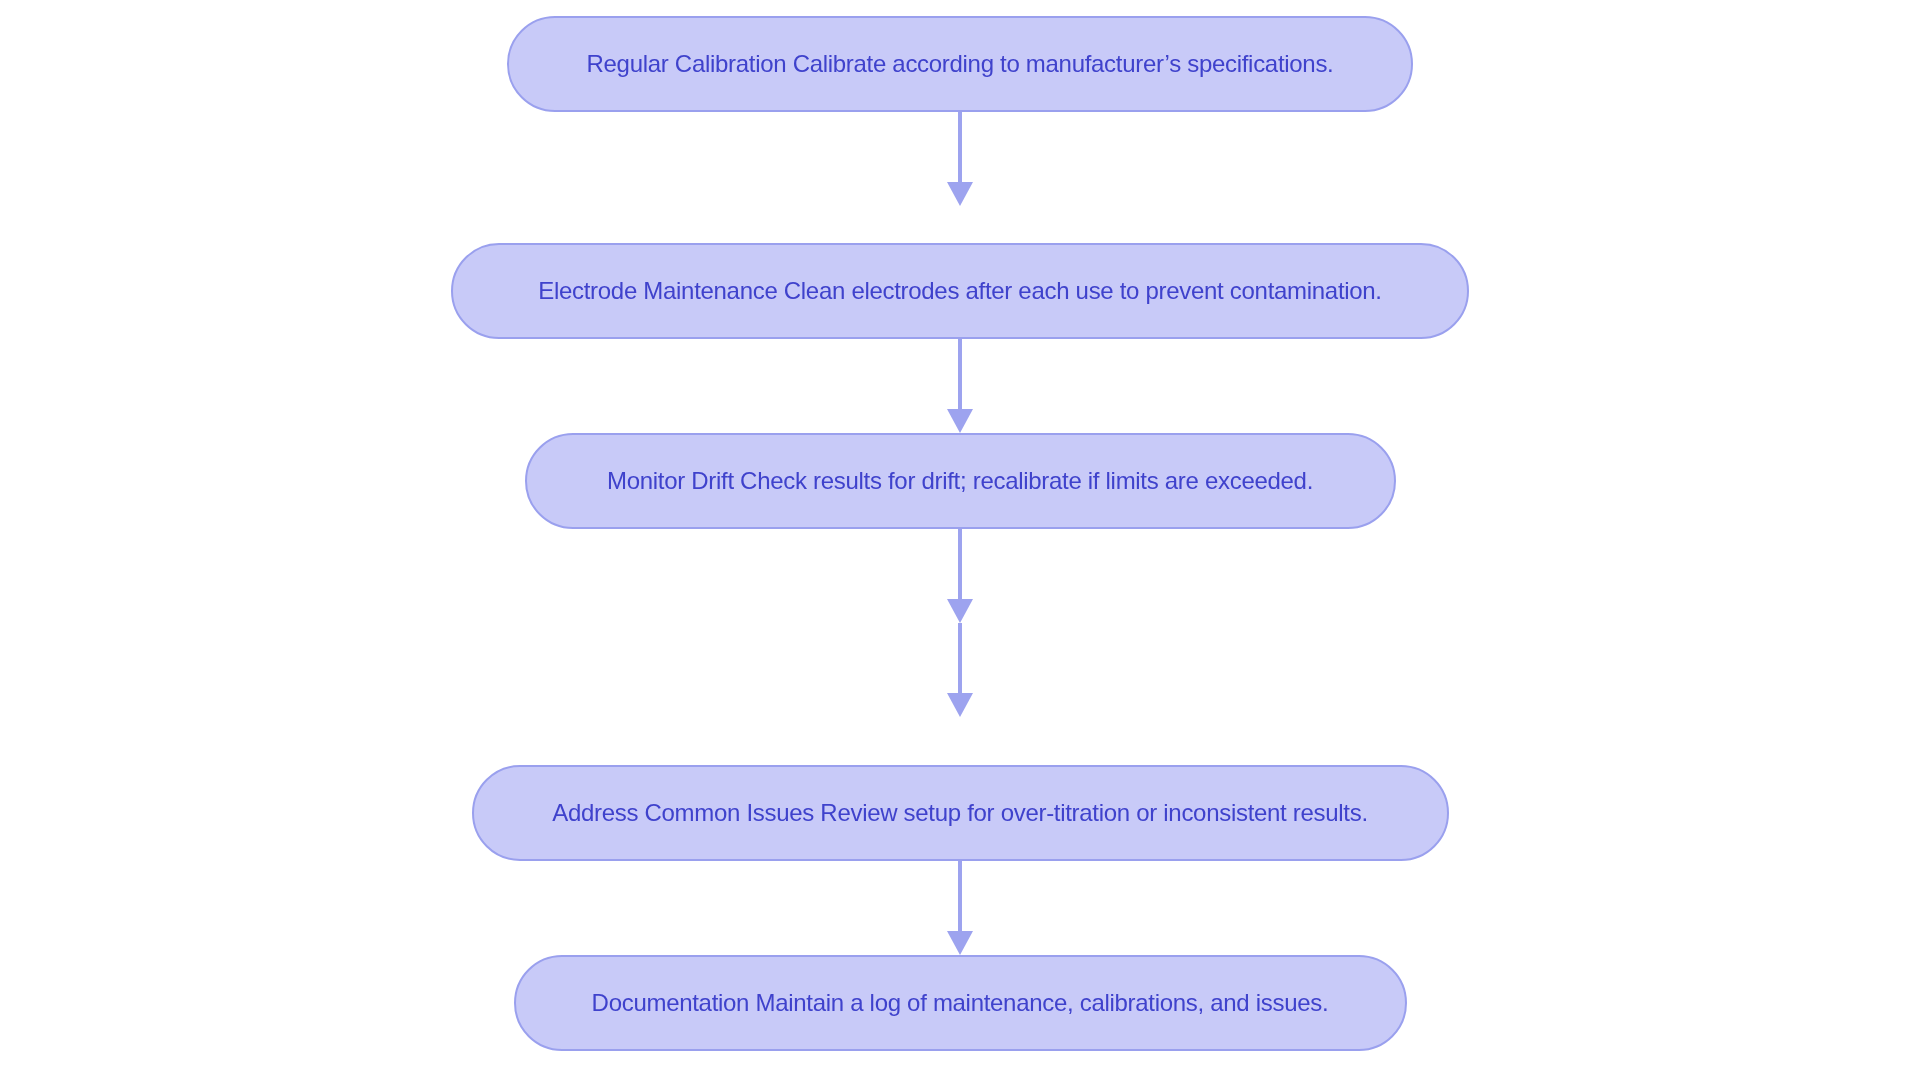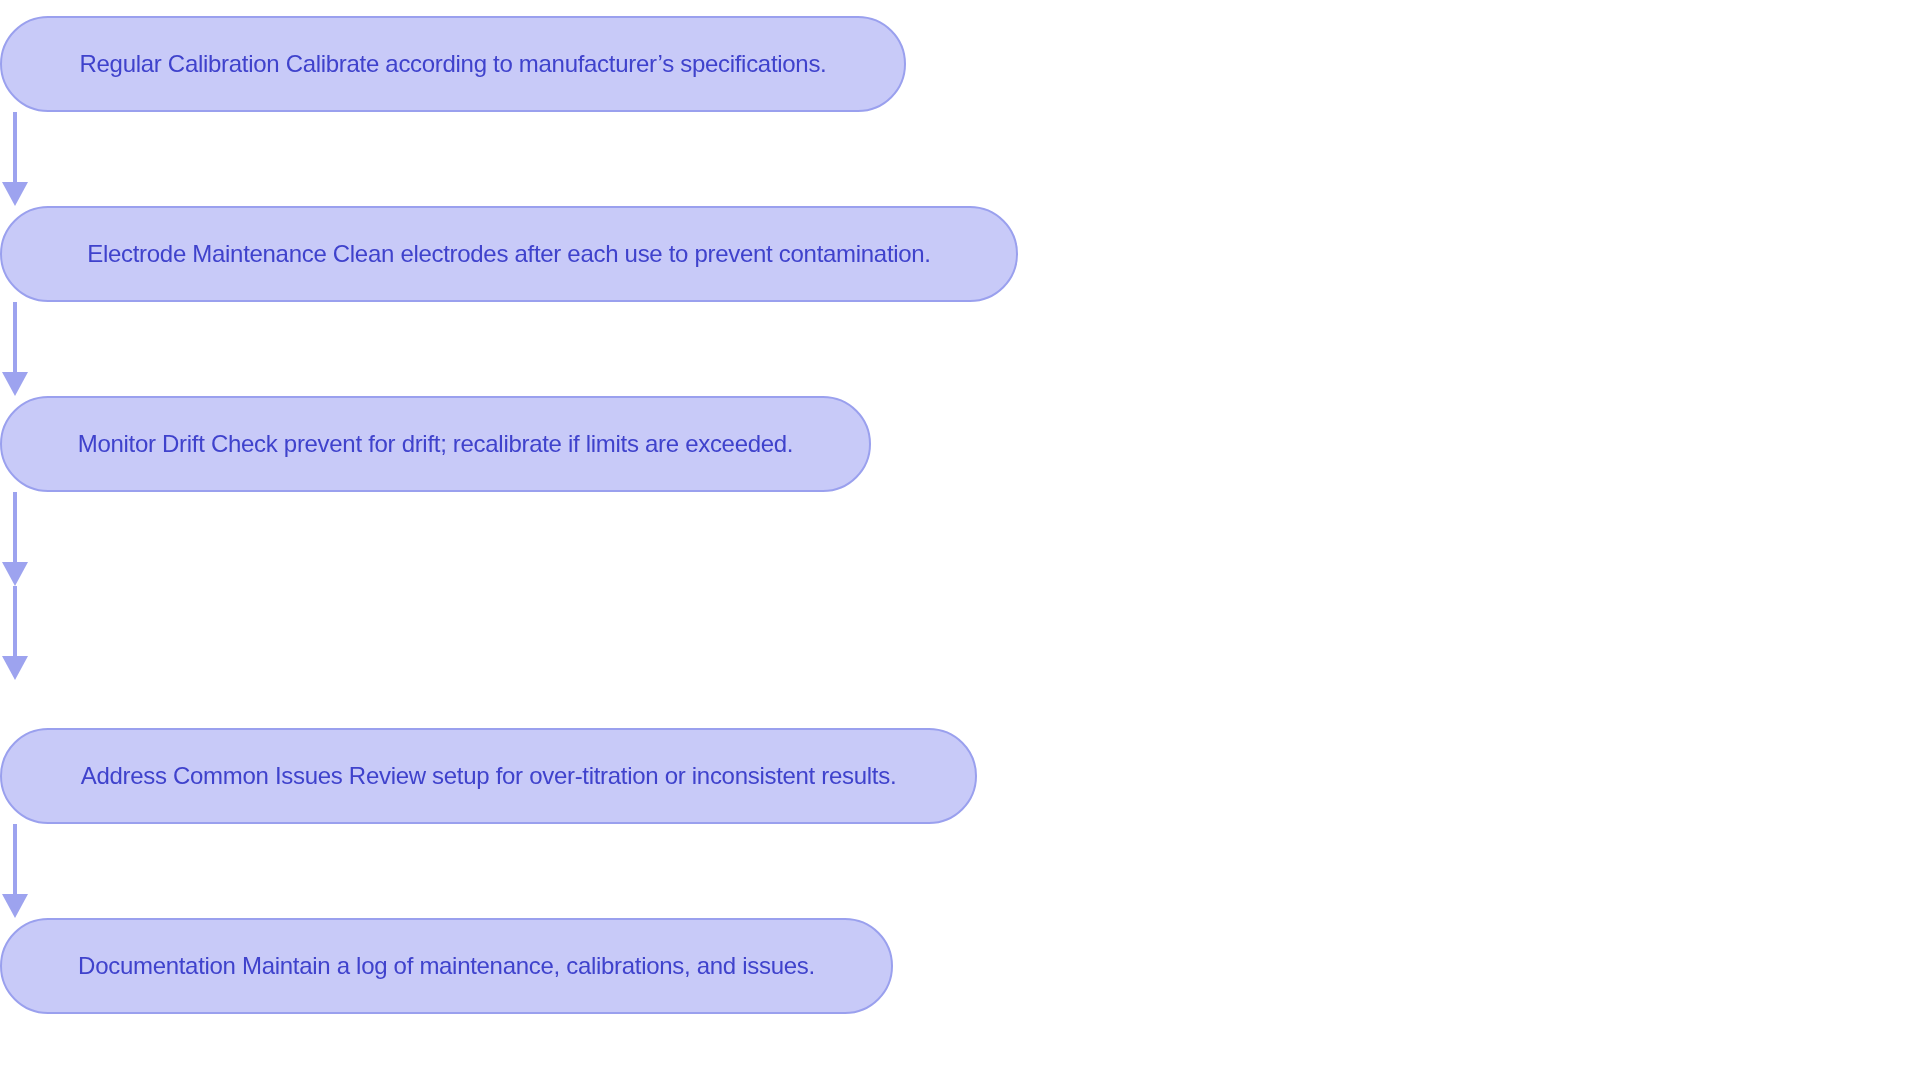--- a/index.html
+++ b/index.html
@@ -16,42 +16,42 @@
     background: var(--background);
     font-family: "Liberation Sans", "DejaVu Sans", sans-serif;
     overflow: hidden;
   }
   .canvas {
     position: relative;
     width: 1920px;
     height: 1083px;
     display: flex;
     flex-direction: column;
-    align-items: flex-start;
+    align-items: center;
     padding-top: 16px;
     border-radius: 26px;
   }
   .node {
     flex: 0 0 auto;
     height: 96px;
     border-radius: 48px;
     background: var(--node-fill);
     border: 2px solid var(--node-border);
     display: flex;
     align-items: center;
     justify-content: center;
   }
   .node-label {
     color: var(--node-text);
     font-size: 24px;
     letter-spacing: -0.3px;
     white-space: nowrap;
   }
   .n1 { width: 906px; }
-  .n2 { width: 1018px; }
+  .n2 { width: 1018px; margin-top: 37px; }
   .n3 { width: 871px; }
   .n4 { width: 999px; }
   .n5 { width: 977px; margin-top: 48px; }
   .n6 { width: 893px; }
   .connector {
     flex: 0 0 auto;
     height: 94px;
     width: 30px;
     display: flex;
     flex-direction: column;
@@ -88,21 +88,21 @@
   <div class="node n2">
     <span class="node-label">Electrode Maintenance Clean electrodes after each use to prevent contamination.</span>
   </div>
 
   <div class="connector">
     <div class="arrow-line"></div>
     <div class="arrow-head"></div>
   </div>
 
   <div class="node n3">
-    <span class="node-label">Monitor Drift Check prevent for drift; recalibrate if limits are exceeded.</span>
+    <span class="node-label">Monitor Drift Check results for drift; recalibrate if limits are exceeded.</span>
   </div>
 
   <div class="connector">
     <div class="arrow-line"></div>
     <div class="arrow-head"></div>
   </div>
 
 
   <div class="connector">
     <div class="arrow-line"></div>

